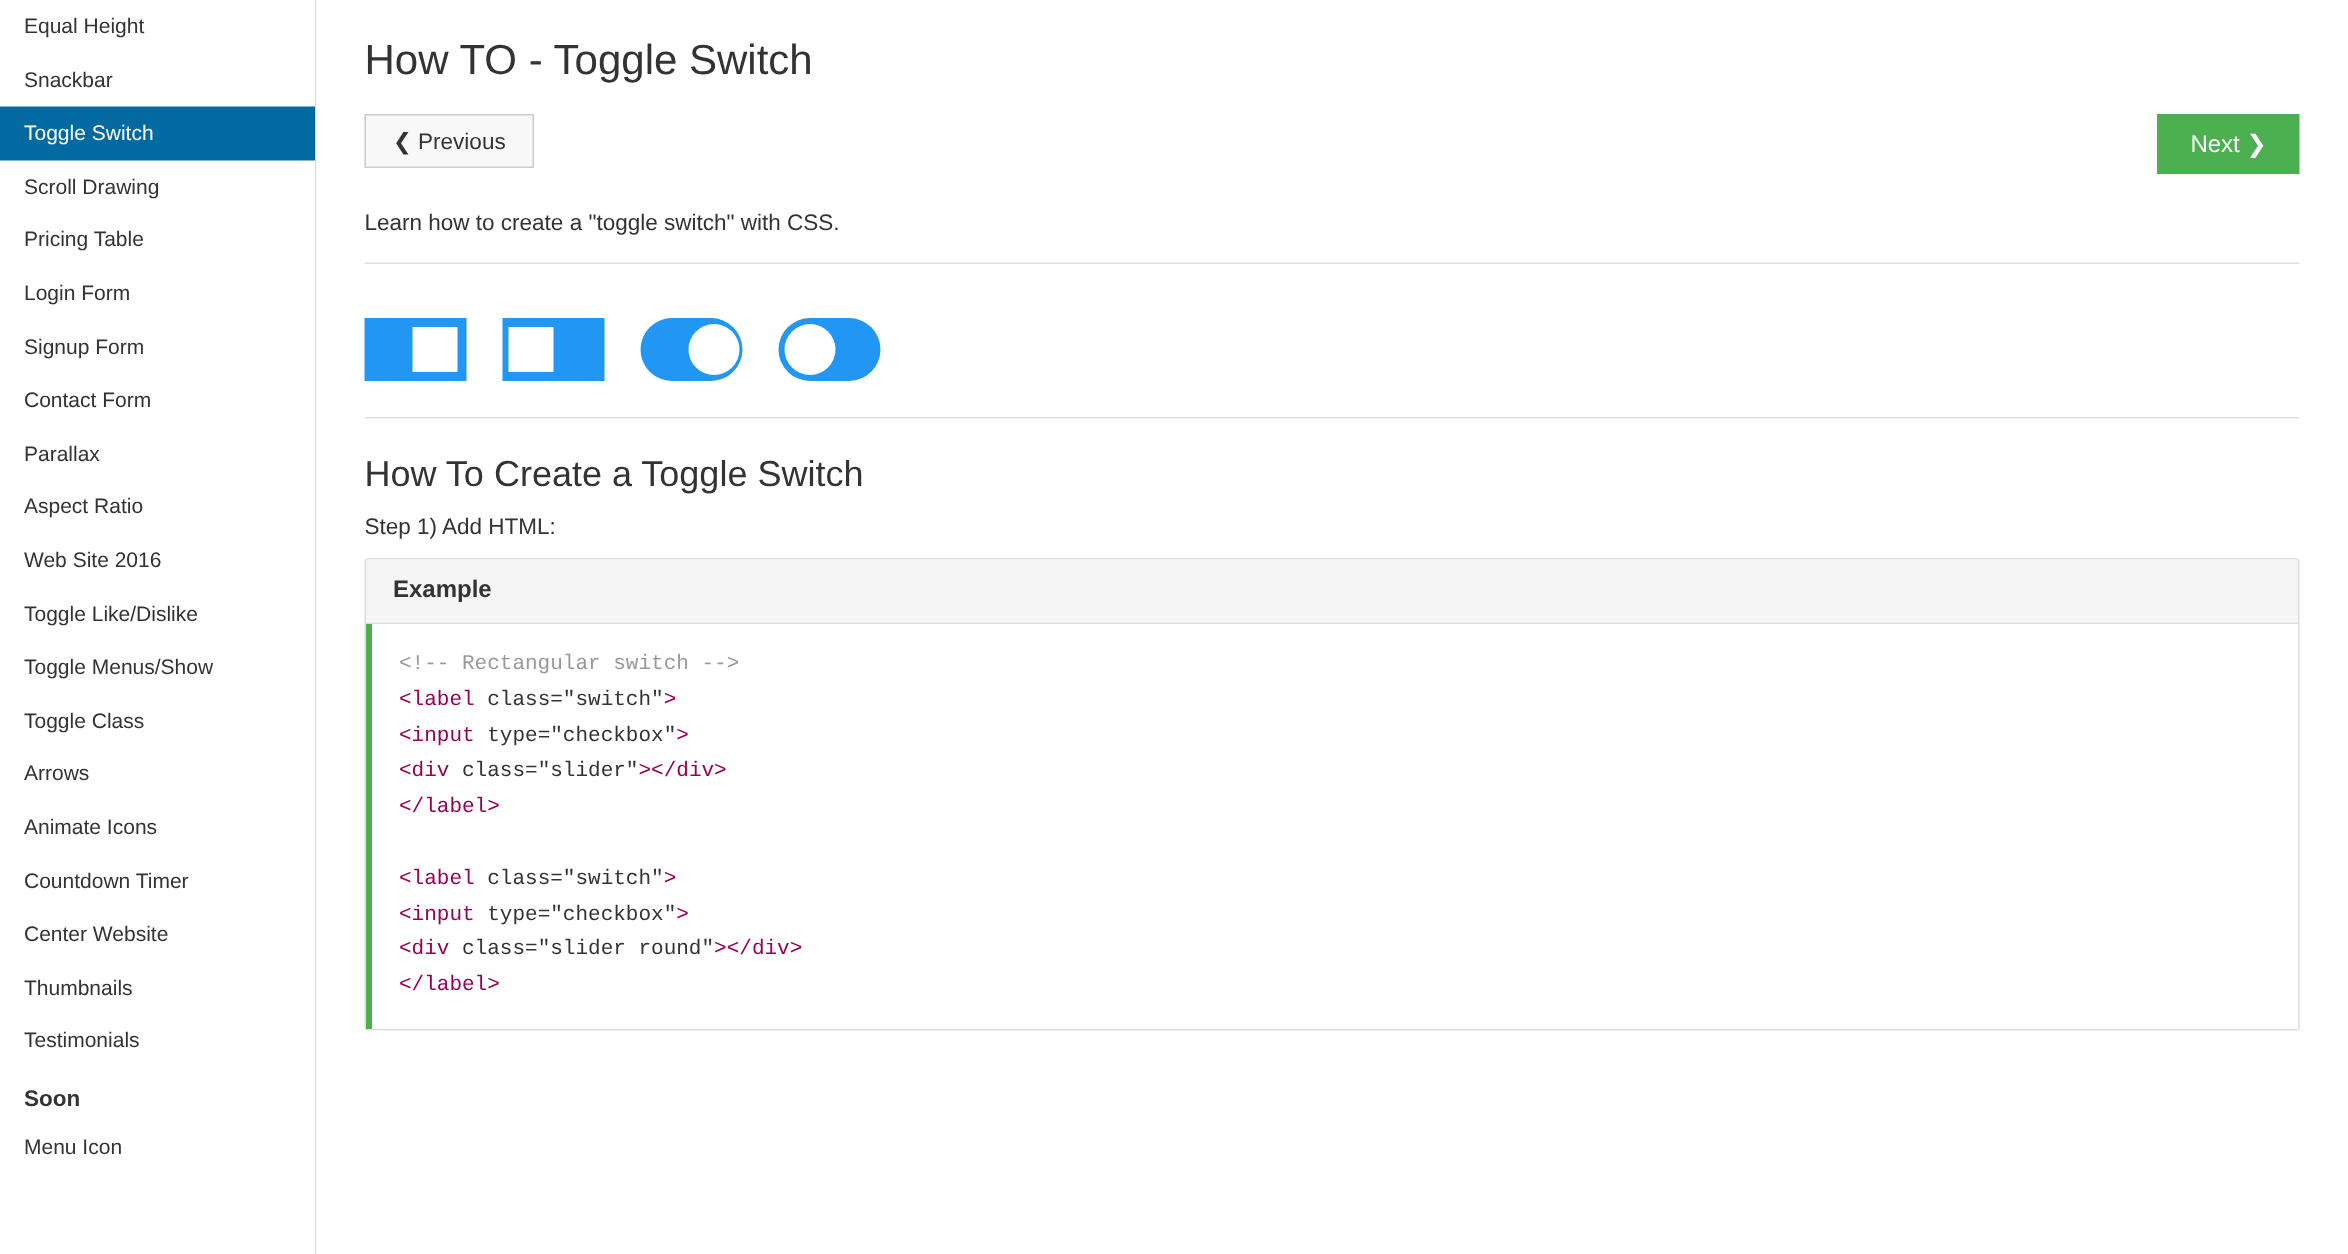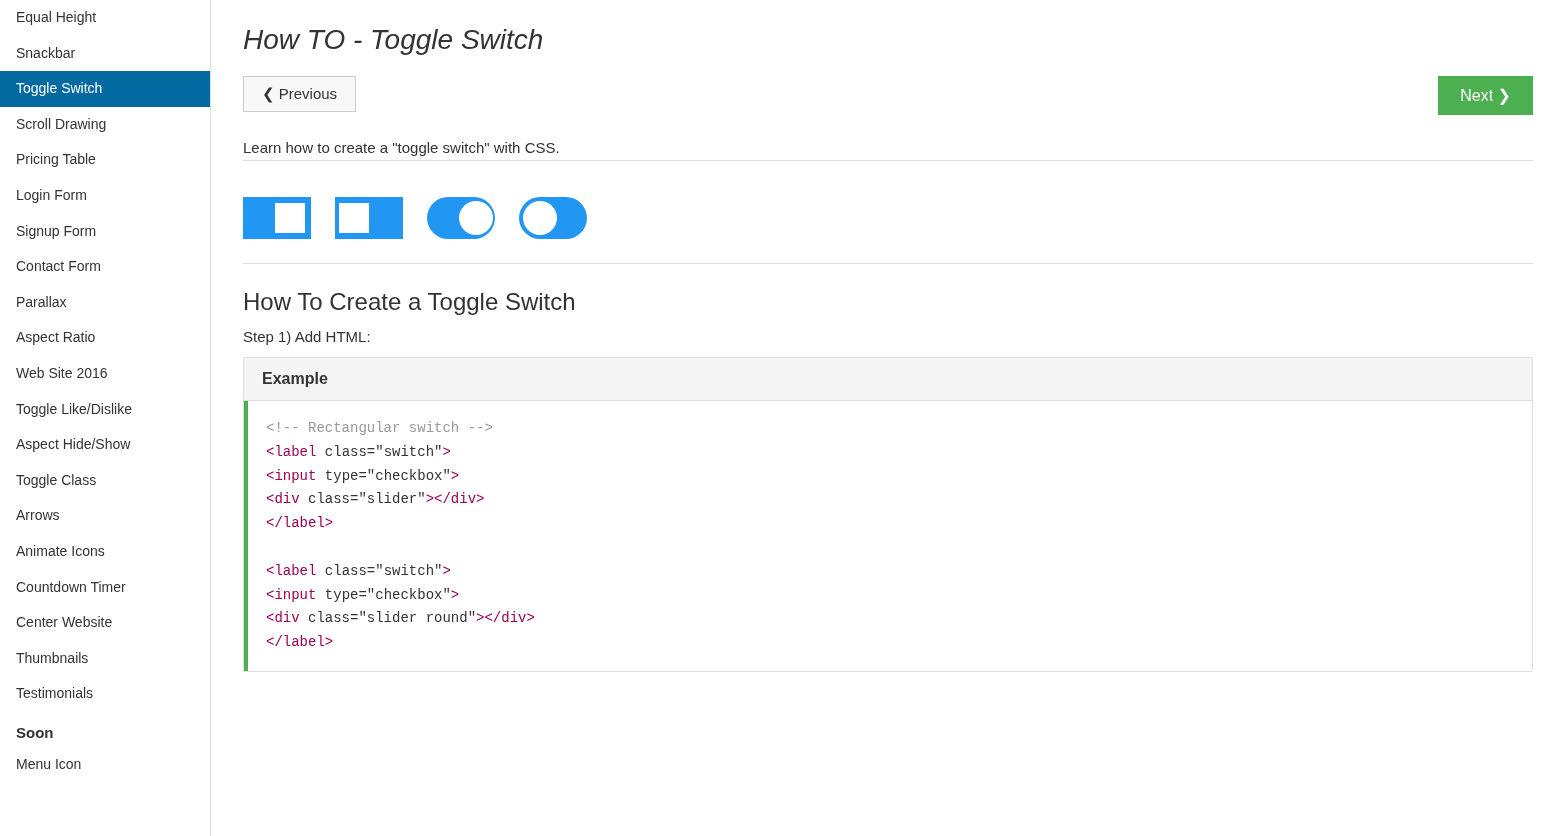--- a/index.html
+++ b/index.html
@@ -40,21 +40,20 @@
       overflow-y: auto;
       padding: 24px 32px;
       background: #fff;
     }
 
     h1.page-title {
       font-size: 28px;
       font-weight: 400;
       color: #333;
       margin-bottom: 20px;
-      font-style: italic;
     }
 
     .nav-buttons {
       display: flex;
       justify-content: space-between;
       align-items: flex-start;
       margin-bottom: 24px;
     }
 
     .btn-prev, .btn-next {
@@ -70,21 +69,21 @@
       color: #fff;
       border: none;
       font-size: 16px;
       padding: 10px 22px;
     }
 
     .description {
       font-size: 15px;
       color: #333;
       margin-bottom: 20px;
-      padding-bottom: 4px;
+      padding-bottom: 18px;
       border-bottom: 1px solid #e0e0e0;
     }
 
     
     .toggle-demo-area {
       display: flex;
       align-items: center;
       gap: 24px;
       padding: 16px 0 24px 0;
       border-bottom: 1px solid #e0e0e0;
@@ -198,21 +197,21 @@
       <div class="sidebar-item active">Toggle Switch</div>
       <div class="sidebar-item">Scroll Drawing</div>
       <div class="sidebar-item">Pricing Table</div>
       <div class="sidebar-item">Login Form</div>
       <div class="sidebar-item">Signup Form</div>
       <div class="sidebar-item">Contact Form</div>
       <div class="sidebar-item">Parallax</div>
       <div class="sidebar-item">Aspect Ratio</div>
       <div class="sidebar-item">Web Site 2016</div>
       <div class="sidebar-item">Toggle Like/Dislike</div>
-      <div class="sidebar-item">Aspect Hide/Show</div>
+      <div class="sidebar-item">Toggle Menus/Show</div>
       <div class="sidebar-item">Toggle Class</div>
       <div class="sidebar-item">Arrows</div>
       <div class="sidebar-item">Animate Icons</div>
       <div class="sidebar-item">Countdown Timer</div>
       <div class="sidebar-item">Center Website</div>
       <div class="sidebar-item">Thumbnails</div>
       <div class="sidebar-item">Testimonials</div>
     </div>
   <div class="sidebar-section-title">Soon</div>
   <div id="sidebar-items-menus">

